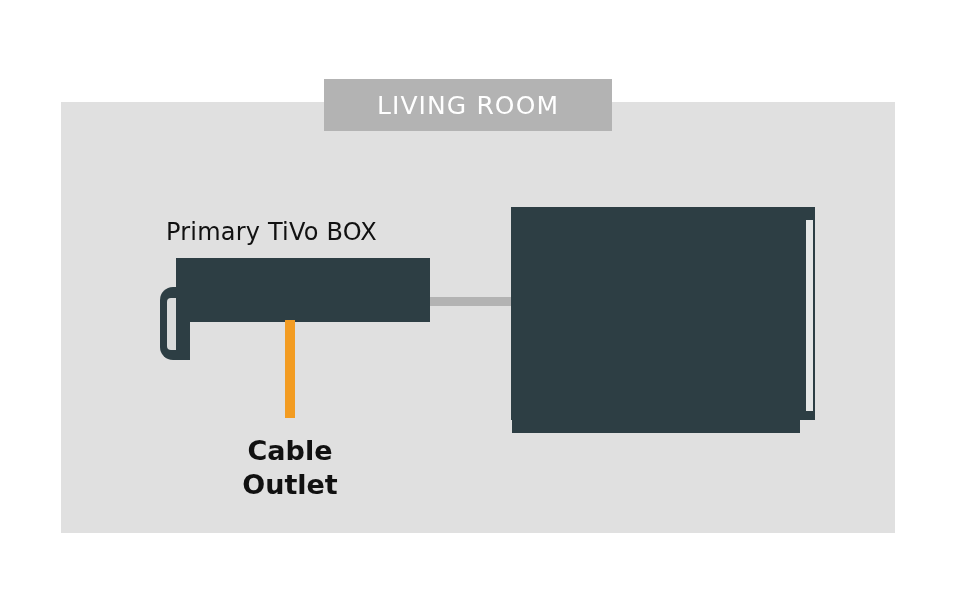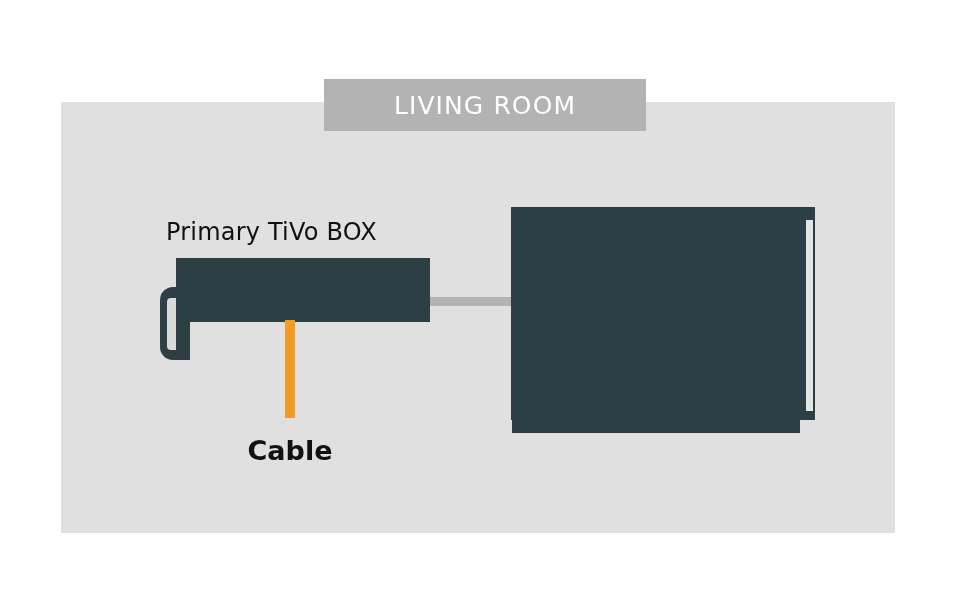--- a/index.html
+++ b/index.html
@@ -27,21 +27,21 @@
     width: 834px;
     height: 431px;
     background: #e0e0e0;
   }
 
   
   .room-banner {
     position: absolute;
     left: 324px;
     top: 79px;
-    width: 322px;
+    width: 288px;
     height: 52px;
     background: #b3b3b3;
     display: flex;
     align-items: center;
     justify-content: center;
   }
   .room-banner-label {
     color: #ffffff;
     font-size: 25px;
     font-weight: 400;
@@ -188,20 +188,21 @@
     <div class="tivo-ear-slot"></div>
     <div class="tivo-body"></div>
   </div>
 
   <div class="cable-coax"></div>
 
   <div class="cable-hdmi"></div>
 
   <div class="cable-outlet-label">
     <span>Cable</span>
+    <span>Outlet</span>
   </div>
 
   <div class="tv-group">
     <div class="tv-body">
       <div class="tv-side-slot"></div>
     </div>
     <div class="tv-base"></div>
   </div>
 
 </div>

